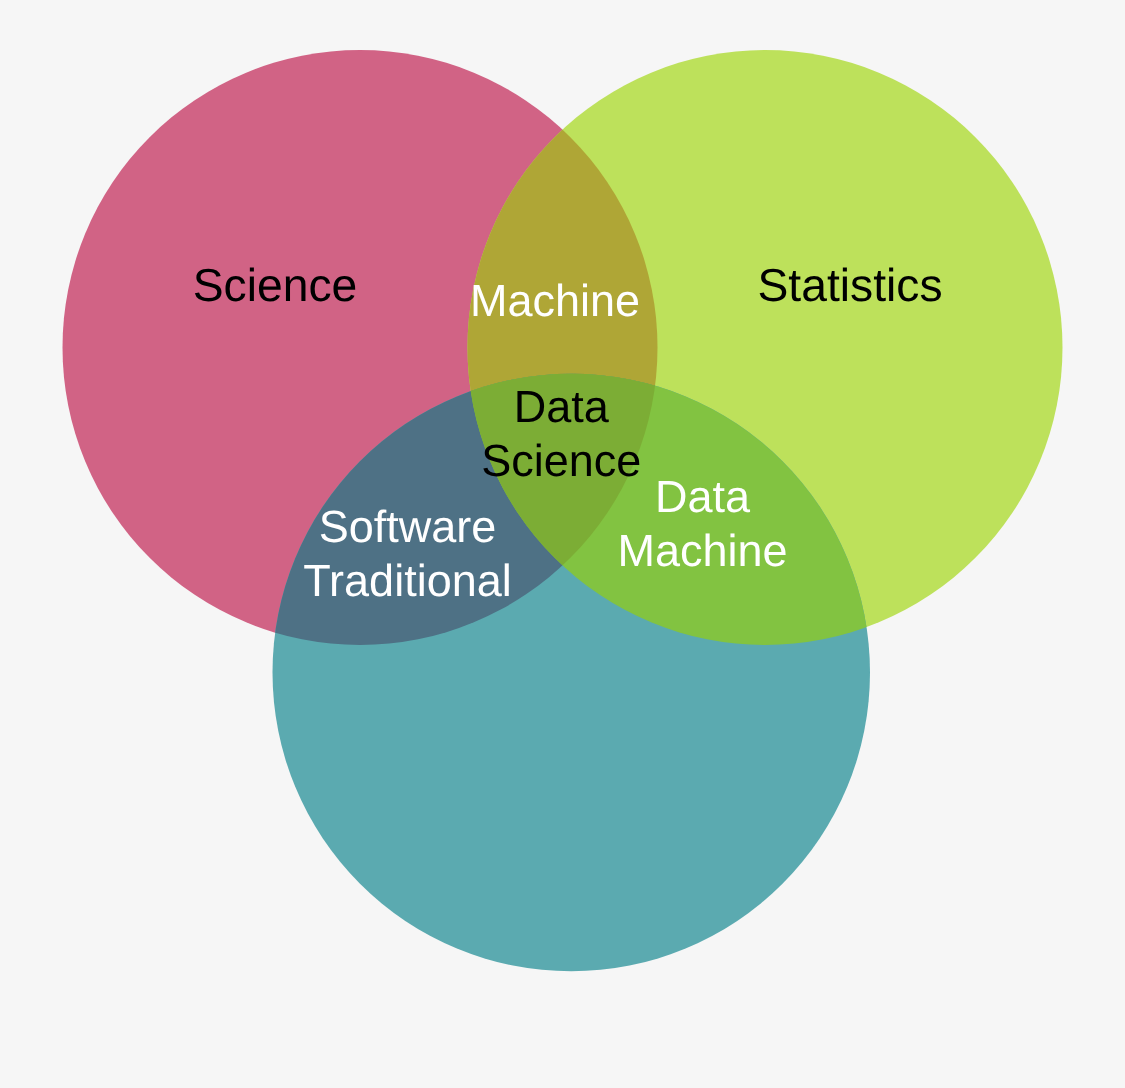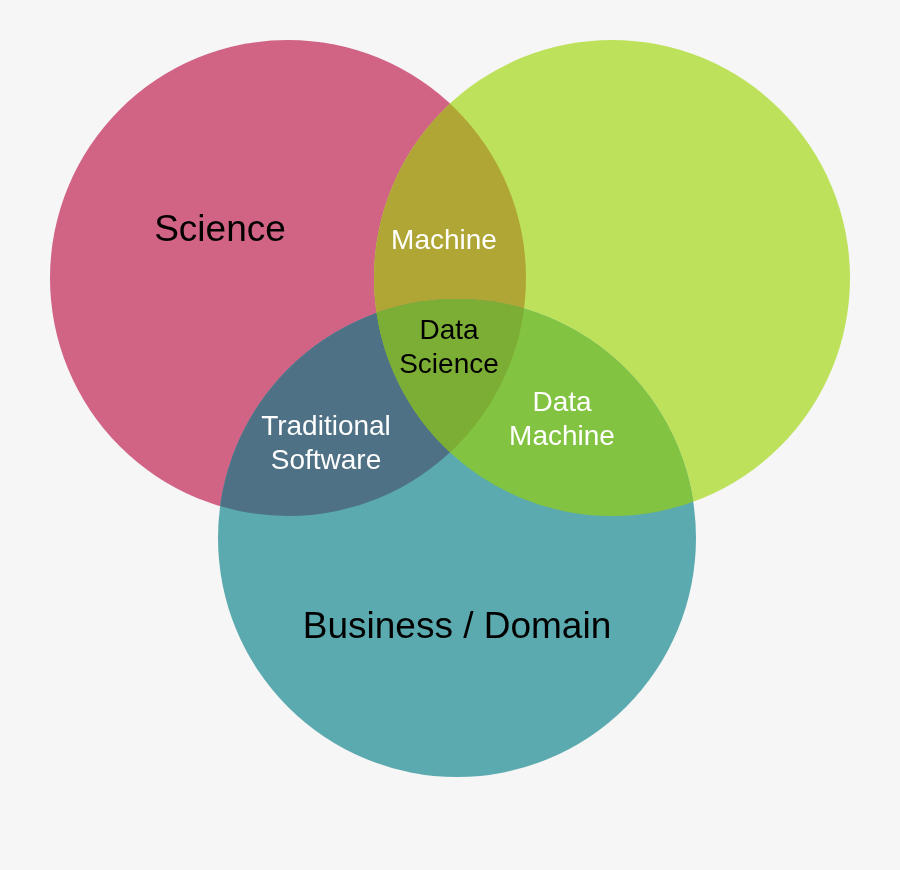--- a/index.html
+++ b/index.html
@@ -1,20 +1,20 @@
 <!DOCTYPE html>
 <html><head>
 <meta charset="utf-8">
 <style>
   html,body{margin:0;padding:0;}
   body{width:900px;height:870px;background:#f6f6f6;position:relative;overflow:hidden;font-family:"Liberation Sans",sans-serif;}
   svg{position:absolute;left:0;top:0;}
   .lbl{position:absolute;text-align:center;line-height:1.2;white-space:nowrap;transform:translate(-50%,-50%);}
   .big{font-size:37px;color:#000;}
-  .small{font-size:28px;}
+  .small{font-size:36px;}
   .w{color:#fff;}
   .k{color:#000;}
 </style>
 </head>
 <body>
 
 <svg width="900" height="870">
   <defs>
     <clipPath id="cCS">
         <circle cx="288" cy="278" r="238"></circle>
@@ -42,30 +42,30 @@
       <g clip-path="url(#cMS)">
         <circle cx="457" cy="538" r="239" fill="#7cad35"></circle>
       </g>
     </g>
 </svg>
 
 <div class="lbl big" style="left:220px;top:229px;">
   <div>Science</div>
 </div>
 <div class="lbl big" style="left:680px;top:229px;">
+  <div>Statistics</div>
 </div>
 <div class="lbl big" style="left:457px;top:626px;">
-  <div>Business / Domain</div>
 </div>
 <div class="lbl small w" style="left:444px;top:240px;">
   <div>Machine</div>
 </div>
 <div class="lbl small w" style="left:326px;top:443px;">
+  <div>Software</div>
   <div>Traditional</div>
-  <div>Software</div>
 </div>
 <div class="lbl small w" style="left:562px;top:419px;">
   <div>Data</div>
   <div>Machine</div>
 </div>
 <div class="lbl small k" style="left:449px;top:347px;">
   <div>Data</div>
   <div>Science</div>
 </div>
 

